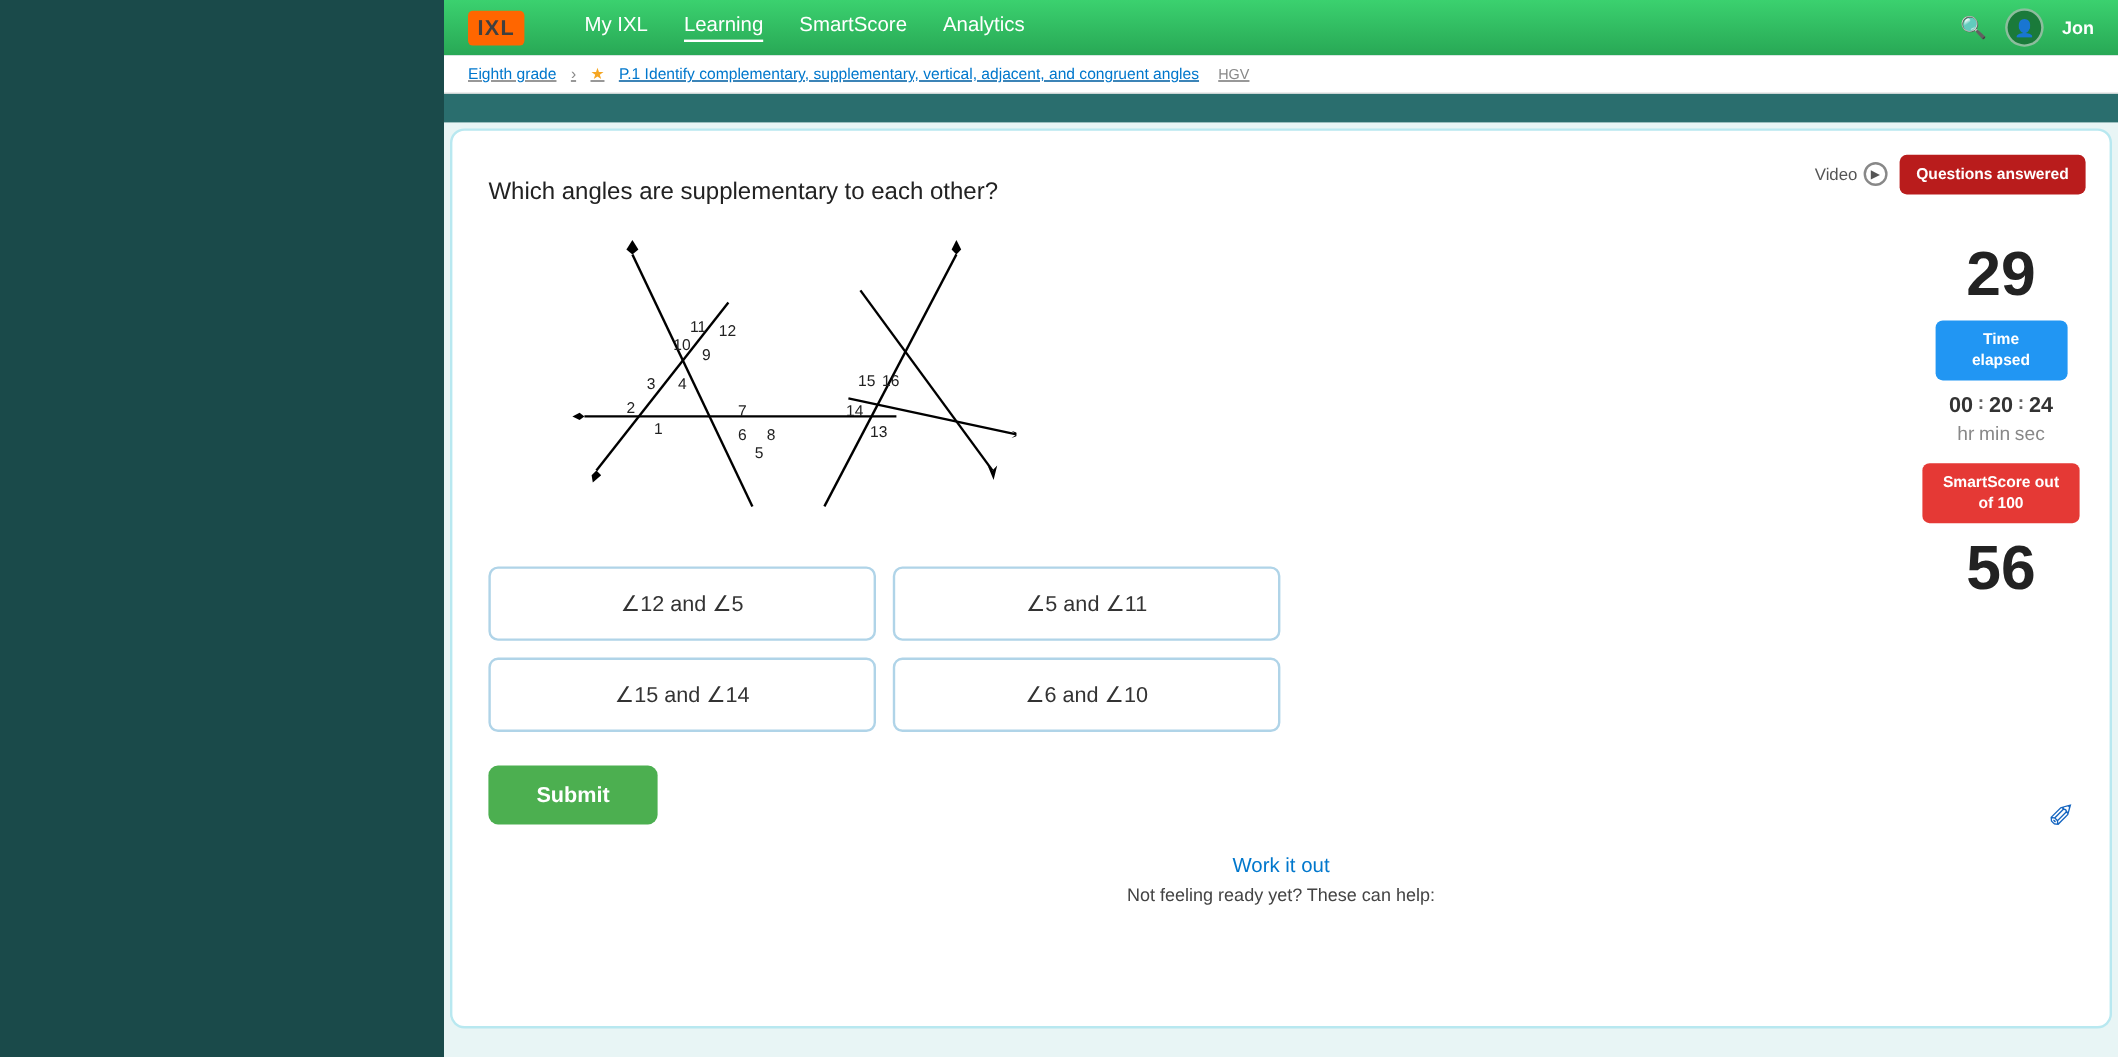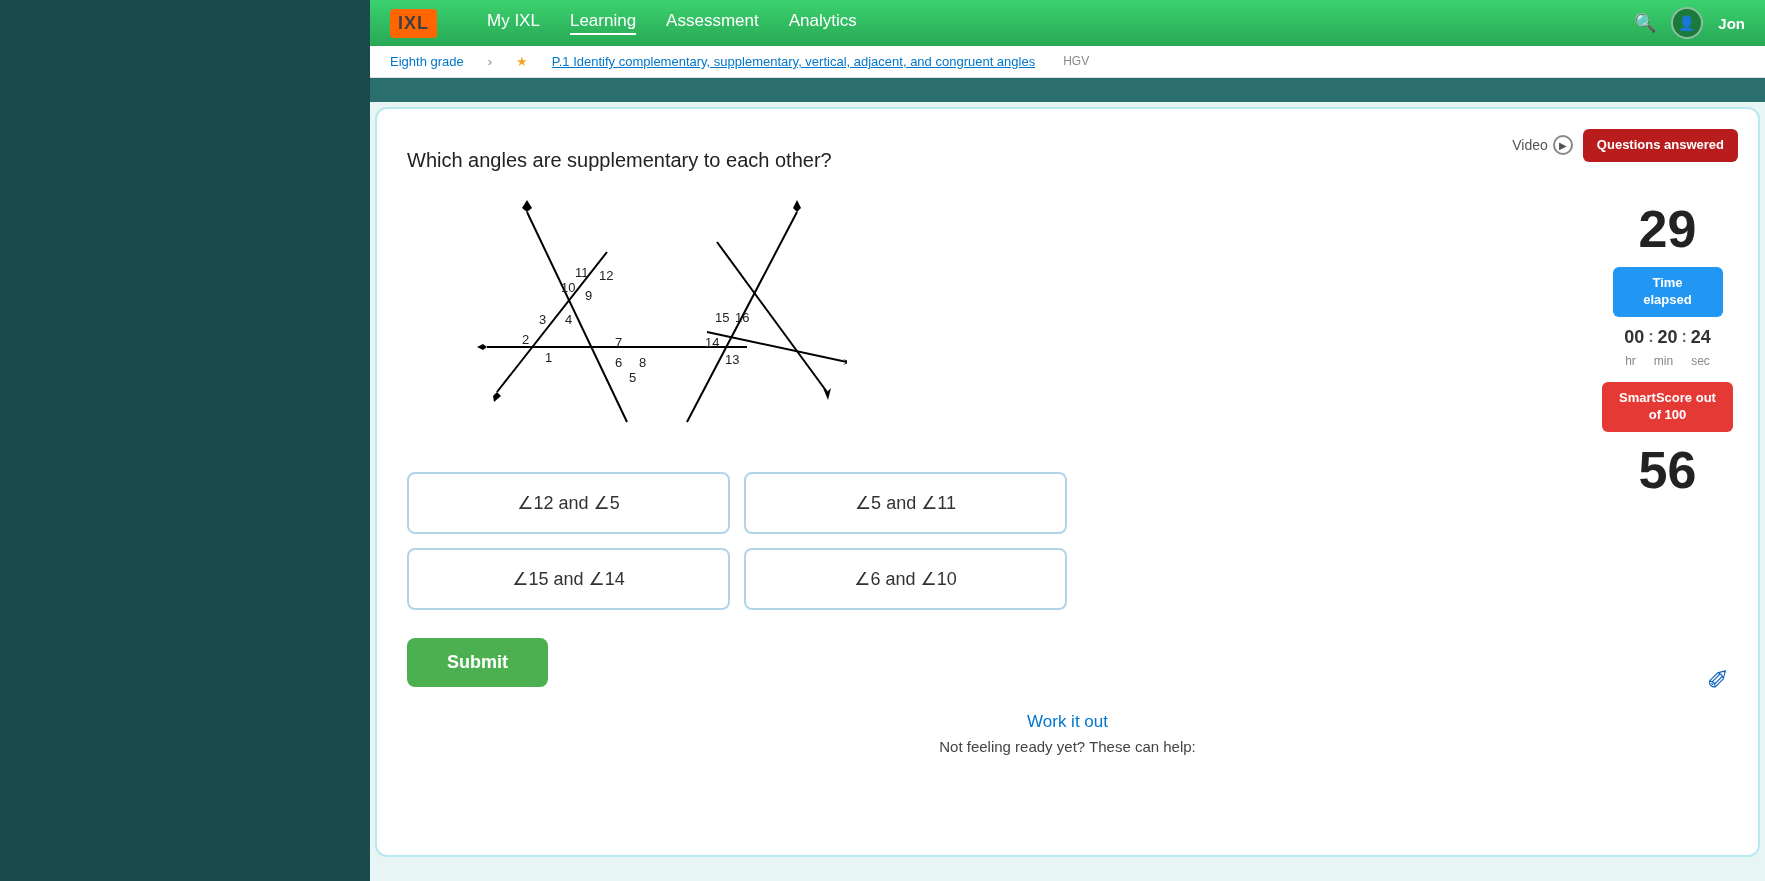--- a/index.html
+++ b/index.html
@@ -84,23 +84,24 @@
       font-weight: bold;
       font-size: 15px;
     }
     
     .breadcrumb-bar {
       background: white;
       padding: 8px 20px;
       font-size: 13px;
       color: #555;
       display: flex;
-      align-items: flex-start;
-      gap: 24px;
+      align-items: flex-end;
+      gap: 12px;
       border-bottom: 1px solid #e0e0e0;
+      text-decoration: underline;
     }
     .breadcrumb-link {
       color: #0077cc;
       text-decoration: none;
     }
     .breadcrumb-sep { color: #888; }
     .breadcrumb-star { color: #f5a623; }
     .breadcrumb-current { color: #0077cc; }
     .breadcrumb-code { color: #888; font-size: 12px; margin-left: 4px; }
     
@@ -241,22 +242,22 @@
       gap: 4px;
       align-items: center;
       font-size: 18px;
       font-weight: bold;
       color: #333;
       margin-top: 2px;
     }
     .timer-colon { font-size: 16px; color: #666; }
     .timer-labels {
       display: flex;
-      gap: 18px;
-      font-size: 12px;
+      gap: 4px;
+      font-size: 16px;
       color: #888;
       margin-top: -2px;
     }
     .smart-score-btn {
       background: #e53935;
       color: white;
       border: none;
       border-radius: 6px;
       padding: 8px 14px;
       font-size: 13px;
@@ -287,21 +288,21 @@
 
 <div class="left-panel"></div>
 
 <div class="main-content">
 
   <div class="header">
     <div class="logo">IXL</div>
     <nav class="nav-links">
       <a class="nav-link" href="#">My IXL</a>
       <a class="nav-link active" href="#">Learning</a>
-      <a class="nav-link" href="#">Assessment</a>
+      <a class="nav-link" href="#">SmartScore</a>
       <a class="nav-link" href="#">Analytics</a>
     </nav>
     <div class="header-right">
       <button class="search-icon-btn">🔍</button>
       <div class="user-avatar">👤</div>
       <span class="join-btn">Jon</span>
     </div>
   </div>
 
   <div class="breadcrumb-bar">

